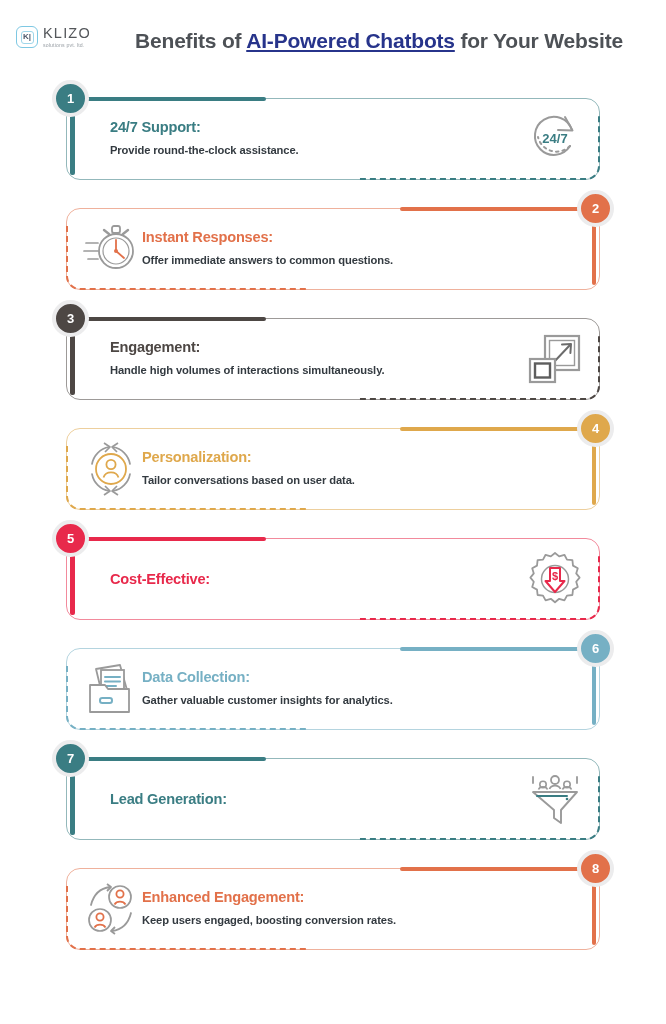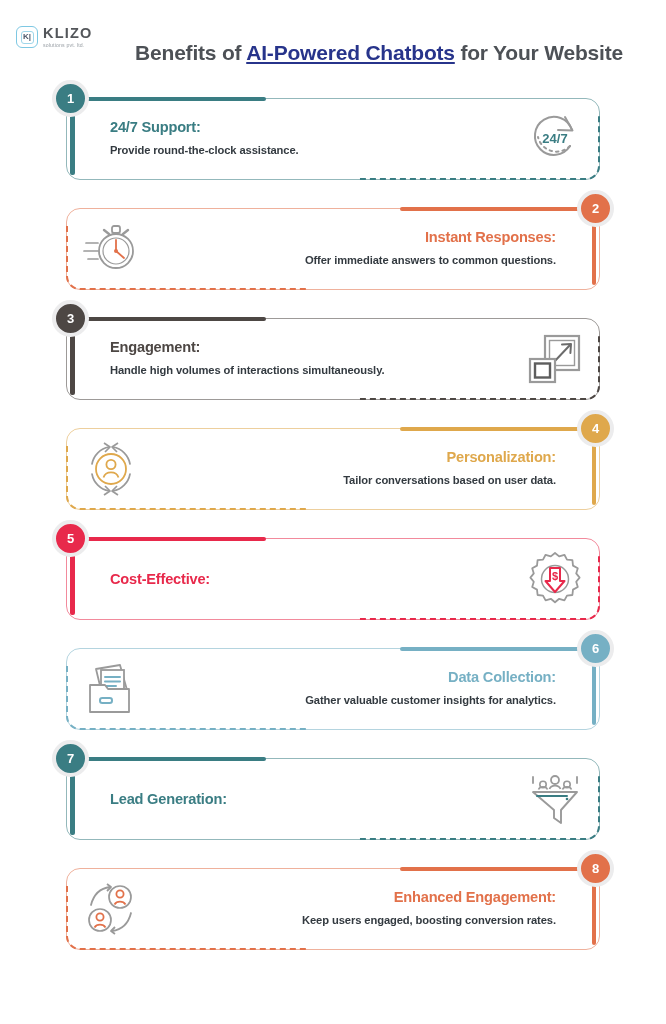--- a/index.html
+++ b/index.html
@@ -19,25 +19,25 @@
     border: 1.6px solid #7ec8e3; position: relative;
     display: flex; align-items: center; justify-content: center;
   }
   .logo-mark .inner {
     width: 13px; height: 13px; border-radius: 3px;
     border: 1.4px solid #9fd6ea;
     display: flex; align-items: center; justify-content: center;
     font-size: 8px; color: #4a5568; font-weight: bold; line-height: 1;
   }
   .logo-text { display: flex; flex-direction: column; line-height: 1; }
-  .logo-name { font-size: 14.5px; letter-spacing: 1.2px; color: #53565a; font-weight: 700; }
+  .logo-name { font-size: 14.5px; letter-spacing: 1.2px; color: #53565a; font-weight: 400; }
   .logo-sub { font-size: 5.2px; letter-spacing: 0.15px; color: #9aa0a6; margin-top: 2.5px; }
 
   .title {
-    padding-top: 38px; margin-left: 120px; margin-right: 28px;
+    padding-top: 26px; margin-left: 120px; margin-right: 28px;
     text-align: center;
     font-size: 21px; font-weight: bold; line-height: 1.42;
     color: #4d5156; letter-spacing: -0.2px;
   }
   .title .hl { color: #27348b; text-decoration: underline; text-underline-offset: 2px; }
 
   
   .cards { position: relative; padding: 0 0 0 0; }
 
   .card-wrap {
@@ -87,21 +87,21 @@
 
   .card-body {
     position: absolute; inset: 0;
     display: flex; align-items: center;
     padding: 0 14px 0 44px;
     z-index: 2;
   }
   .mirror .card-body { padding: 0 44px 0 14px; flex-direction: row-reverse; }
 
   .texts { flex: 1; min-width: 0; }
-  .mirror .texts { text-align: right; }
+  .mirror .texts { text-align: left; }
   .c-title { font-size: 14.6px; font-weight: bold; color: var(--c); letter-spacing: -0.2px; }
   .c-desc { font-size: 11.2px; font-weight: bold; color: #333a40; margin-top: 8px; line-height: 1.38; letter-spacing: -0.1px; }
 
   .icon { width: 62px; height: 62px; flex: 0 0 62px; display: flex; align-items: center; justify-content: center; }
   .icon svg { width: 58px; height: 58px; display: block; }
 </style>
 </head>
 <body>
 
 <div class="header">

